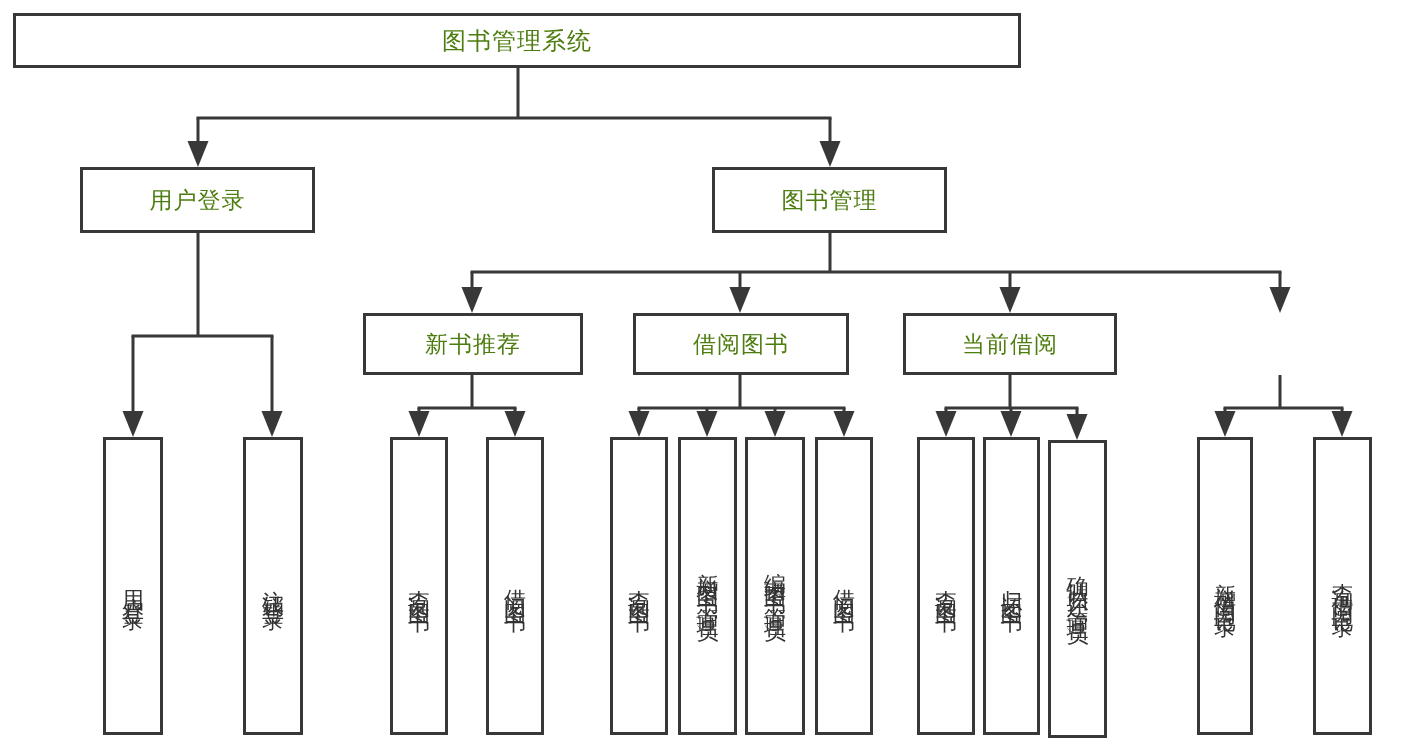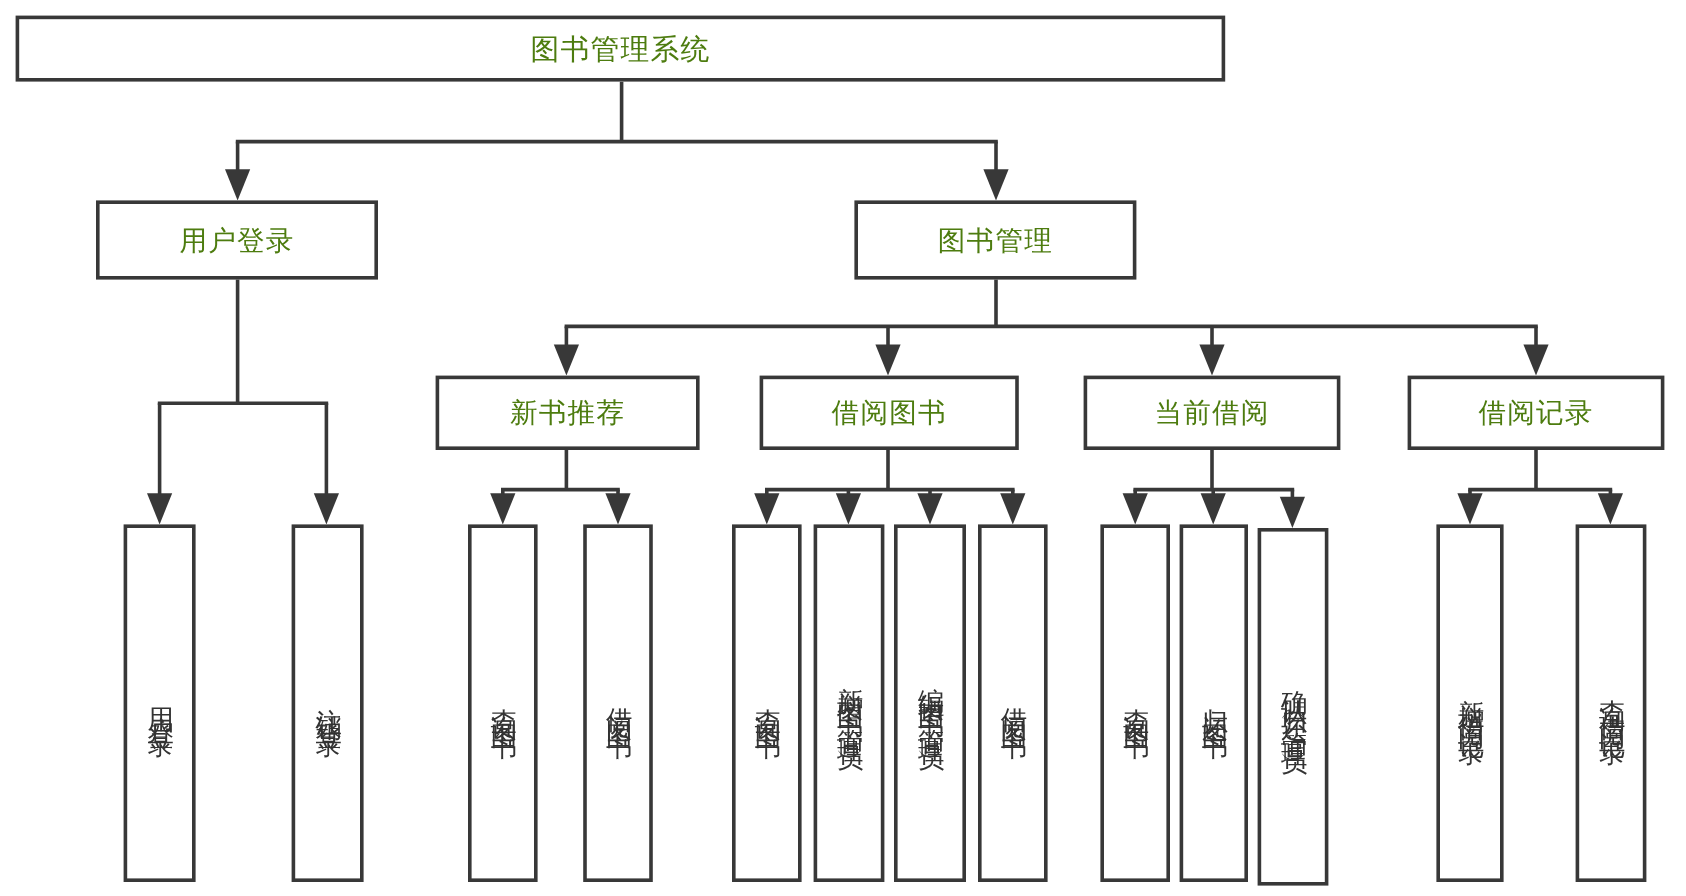--- a/index.html
+++ b/index.html
@@ -117,23 +117,20 @@
 
   <div class="node" style="left:712px; top:167px; width:235px; height:66px;">
     <span>图书管理</span>
   </div>
   <div class="node" style="left:633px; top:313px; width:216px; height:62px;">
     <span>借阅图书</span>
   </div>
   <div class="node" style="left:903px; top:313px; width:214px; height:62px;">
     <span>当前借阅</span>
   </div>
-  <div class="node" style="left:1173px; top:313px; width:214px; height:62px;">
-    <span>借阅记录</span>
-  </div>
 
   <div class="leaf" style="left:103px; width:60px;">
     <span class="vtext">用户登录</span>
   </div>
   <div class="leaf" style="left:243px; width:60px;">
     <span class="vtext">注销登录</span>
   </div>
 
   <div class="leaf" style="left:390px; width:58px;">
     <span class="vtext">查询图书</span>

